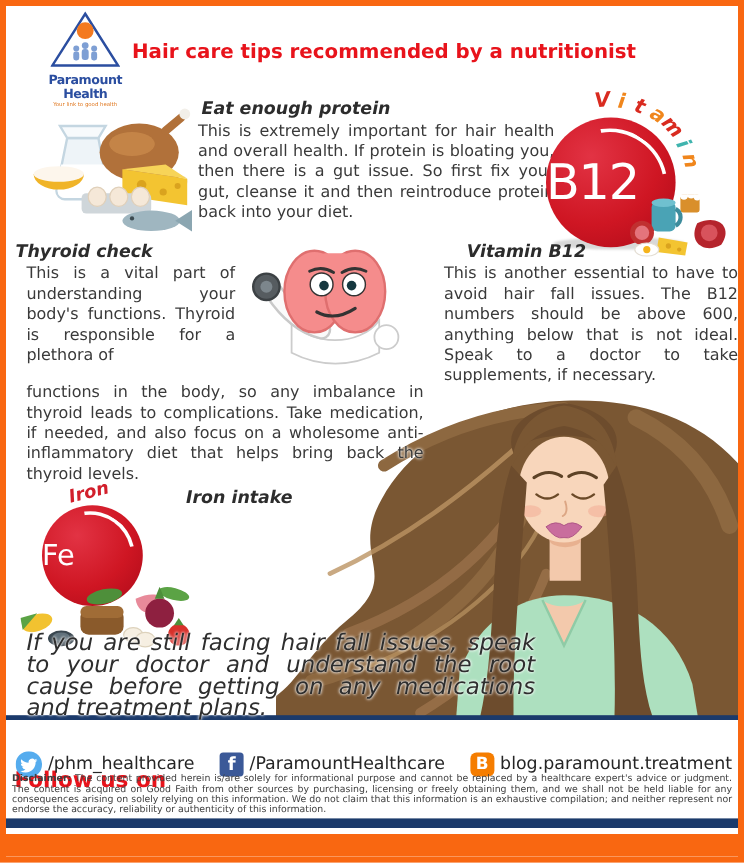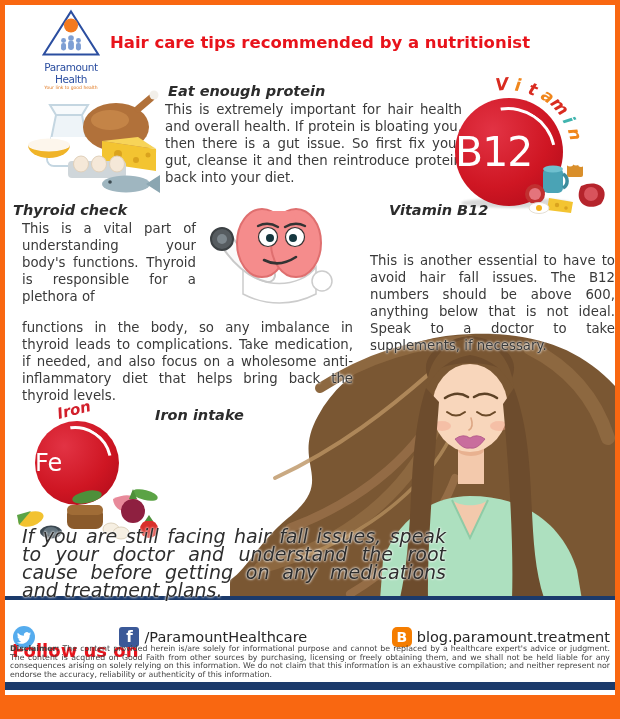--- a/index.html
+++ b/index.html
@@ -5,21 +5,21 @@
   html,body{margin:0;padding:0;background:#fff;}
   .poster{
     position:relative;width:620px;height:719px;box-sizing:border-box;
     border:5px solid #f96711;background:#fff;overflow:hidden;
     font-family:"DejaVu Sans",sans-serif;color:#3a3a3a;
   }
   .abs{position:absolute;}
   .z2{z-index:2;}
   
   .logo{left:26px;top:4px;width:80px;text-align:center;}
-  .logo-name{font-size:10.5px;font-weight:normal;color:#2b4ea0;letter-spacing:-0.4px;}
+  .logo-name{font-size:10.5px;font-weight:bold;color:#2b4ea0;letter-spacing:-0.4px;}
   .logo-tag{font-size:4.5px;color:#e07820;}
   .title{left:98px;top:28px;width:434px;text-align:center;
          font-size:16.5px;font-weight:bold;color:#e8131b;}
   
   .h{font-size:14.5px;font-weight:bold;font-style:italic;color:#2c2c2c;}
   .b{font-size:13.3px;line-height:17px;text-align:justify;color:#3a3a3a;
      text-shadow:0 0 2px #fff,0 0 3px #fff;}
   
   .protein-ill{left:13px;top:80px;}
   .protein-h{left:163px;top:78px;}
@@ -37,21 +37,21 @@
   .b12-arc span{position:absolute;font-weight:bold;font-style:italic;font-size:17px;}
   .b12-foods{right:-2px;bottom:-4px;}
   .badge-shadow{position:absolute;background:#d8d8d8;border-radius:50%;filter:blur(1px);}
   
   .thy-h{left:8px;top:197px;}
   .thy-b1{left:17px;top:215px;width:174px;}
   .thy-img{left:193px;top:188px;}
   .thy-b2{left:17px;top:314px;width:331px;}
   
   .b12-h{left:384px;top:197px;text-align:center;}
-  .b12-b{left:365px;top:215px;width:245px;margin-top:32px;}
+  .b12-b{left:365px;top:215px;width:245px;}
   
   .woman{left:225px;top:323px;width:385px;height:272px;z-index:0;}
   
   .iron-badge{left:12px;top:392px;width:142px;height:140px;}
   .iron-label{position:absolute;left:40px;top:4px;font-size:15px;font-weight:bold;
       font-style:italic;color:#d21f2b;transform:rotate(-14deg);}
   .iron-circle{left:18px;top:24px;width:84px;height:84px;font-size:24px;}
   .iron-shine{left:8px;top:6px;width:64px;height:58px;transform:rotate(35deg);}
   .iron-foods{position:absolute;left:0;bottom:-6px;}
   .iron-h{left:150px;top:402px;}
@@ -245,20 +245,21 @@
 
   <div class="abs divider"></div>
   <div class="abs follow">Follow us on</div>
 
   <div class="abs social-row">
     <div class="social">
       <svg width="22" height="22" viewBox="0 0 24 24">
         <circle cx="12" cy="12" r="12" fill="#55acee"></circle>
         <path transform="translate(4.2,5.2) scale(0.65)" fill="#ffffff" d="M23.953 4.57a10 10 0 0 1-2.825.775 4.958 4.958 0 0 0 2.163-2.723 9.99 9.99 0 0 1-3.127 1.195 4.92 4.92 0 0 0-8.384 4.482C7.69 8.095 4.067 6.13 1.64 3.162a4.822 4.822 0 0 0-.666 2.475c0 1.71.87 3.213 2.188 4.096a4.904 4.904 0 0 1-2.228-.616v.06a4.923 4.923 0 0 0 3.946 4.827 4.996 4.996 0 0 1-2.212.085 4.936 4.936 0 0 0 4.604 3.417 9.867 9.867 0 0 1-6.102 2.105c-.39 0-.779-.023-1.17-.067a13.995 13.995 0 0 0 7.557 2.209c9.053 0 13.998-7.496 13.998-13.985 0-.21 0-.42-.015-.63A9.935 9.935 0 0 0 24 4.59z"></path>
       </svg>
+      <span>/phm_healthcare</span>
     </div>
     <div class="social">
       <span class="fb-icon">f</span>
       <span>/ParamountHealthcare</span>
     </div>
     <div class="social">
       <span class="bg-icon">B</span>
       <span>blog.paramount.treatment</span>
     </div>
   </div>

